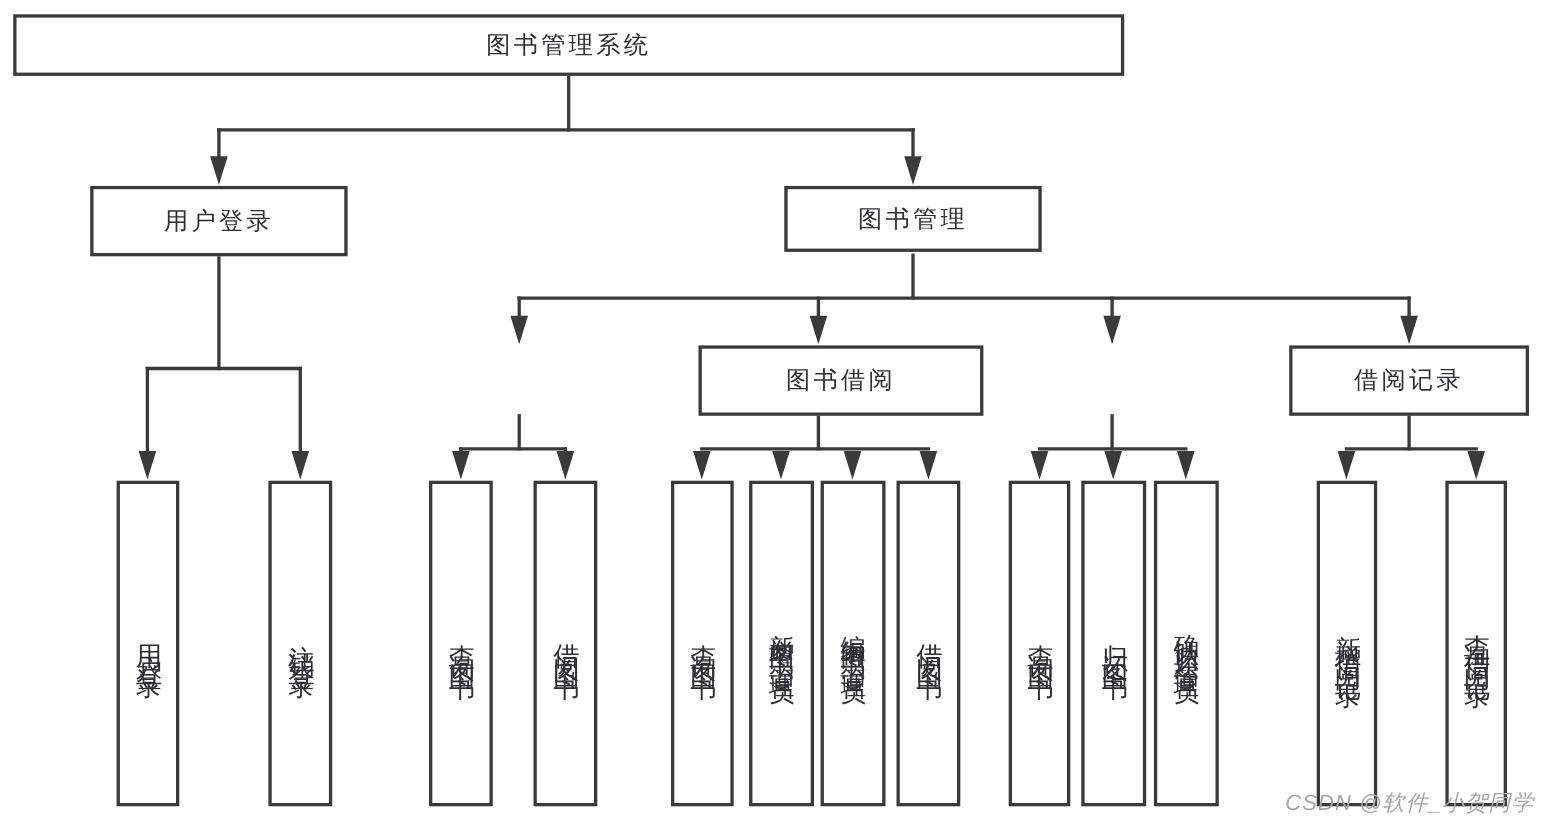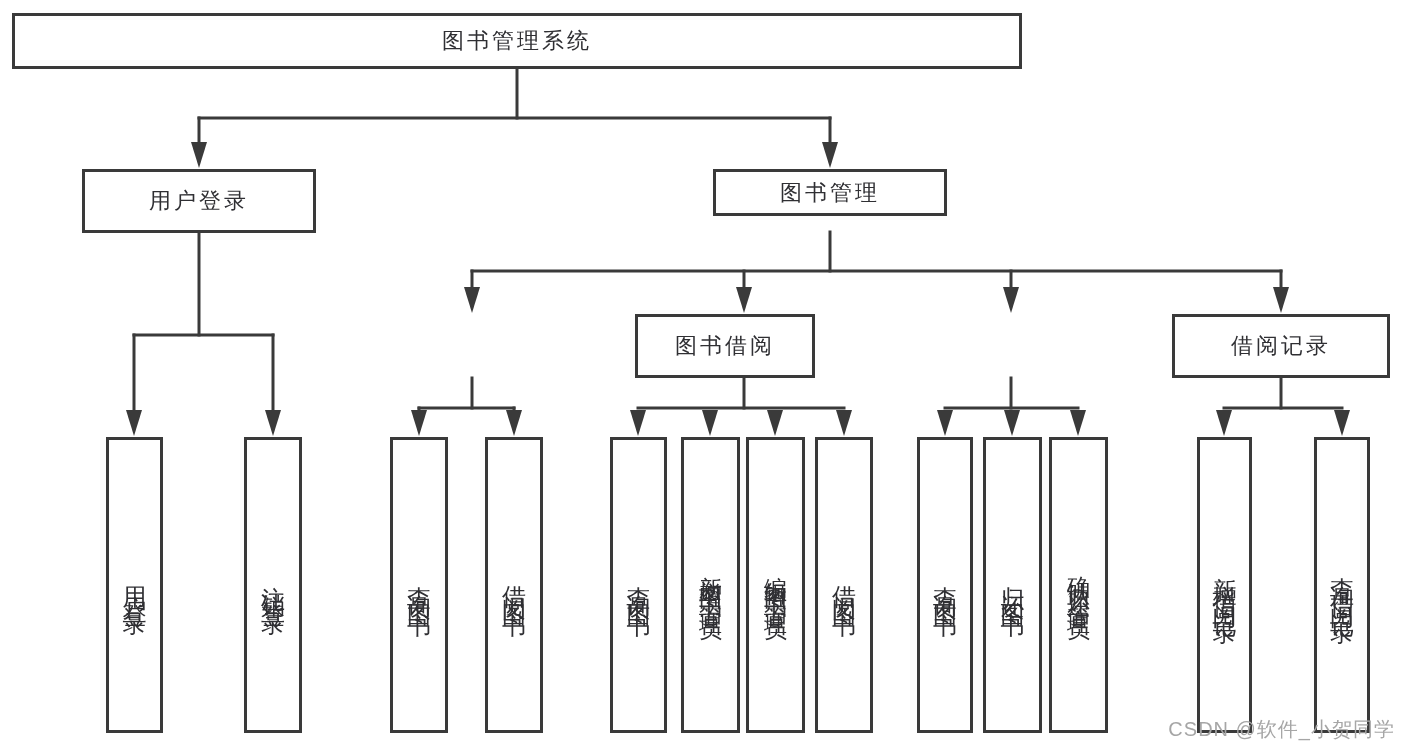--- a/index.html
+++ b/index.html
@@ -29,20 +29,21 @@
     writing-mode:vertical-rl;
     text-orientation:mixed;
     font-size:24px;letter-spacing:9px;color:#2f2f33;
     line-height:1;white-space:nowrap;
   }
   .vtext.tight{letter-spacing:6px;font-size:23px;}
   #watermark{
     position:absolute;right:10px;bottom:4px;z-index:5;
     font-size:20px;letter-spacing:1px;color:#a6a6a6;
     white-space:nowrap;
+    font-style:italic;
   }
 </style>
 </head>
 <body>
 
 <div id="stage">
 
   <svg id="wires" width="1405" height="747" viewBox="0 0 1405 747" stroke="#3a3a3a" stroke-width="3" stroke-linecap="square" fill="none">
 
     <path d="M517,68 V118"></path>
@@ -92,23 +93,23 @@
 
     <path d="M1281,378 V408"></path>
     <path d="M1224,408 H1342"></path>
     <polygon points="1216,410 1232,410 1224,436" fill="#3a3a3a" stroke="none"></polygon>
     <polygon points="1334,410 1350,410 1342,436" fill="#3a3a3a" stroke="none"></polygon>
   </svg>
 
   <div class="node" style="left:12px;top:13px;width:1010px;height:56px">图书管理系统</div>
 
   <div class="node" style="left:82px;top:169px;width:234px;height:64px">用户登录</div>
-  <div class="node" style="left:713px;top:169px;width:234px;height:47px">图书管理</div>
+  <div class="node" style="left:713px;top:169px;width:234px;height:60px">图书管理</div>
 
-  <div class="node" style="left:635px;top:314px;width:180px;height:64px">图书借阅</div>
+  <div class="node" style="left:635px;top:314px;width:259px;height:64px">图书借阅</div>
   <div class="node" style="left:1172px;top:314px;width:218px;height:64px">借阅记录</div>
 
   <div class="vnode" style="left:106px;top:437px;width:57px;height:296px">
     <span class="vtext">用户登录</span>
     </div>
   <div class="vnode" style="left:244px;top:437px;width:58px;height:296px">
     <span class="vtext">注销登录</span>
     </div>
 
   <div class="vnode" style="left:390px;top:437px;width:58px;height:296px">

